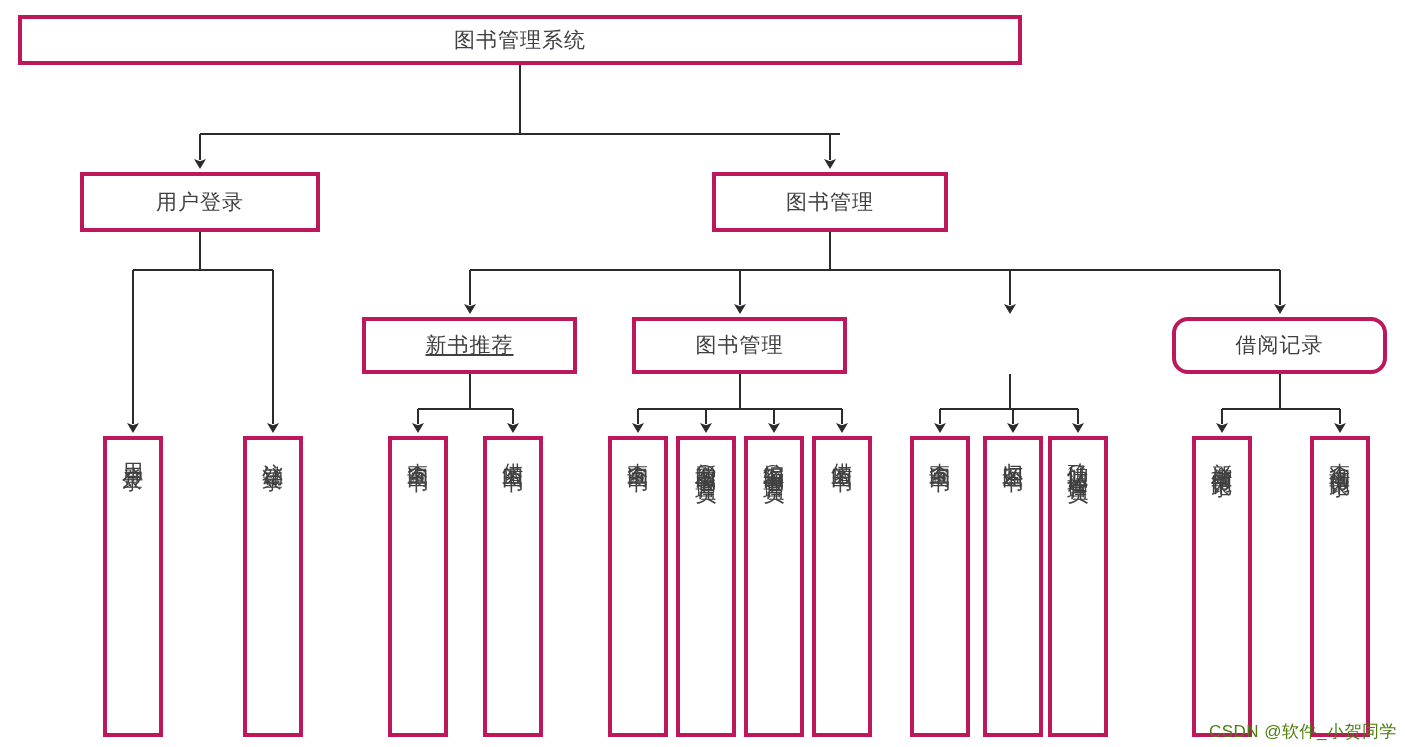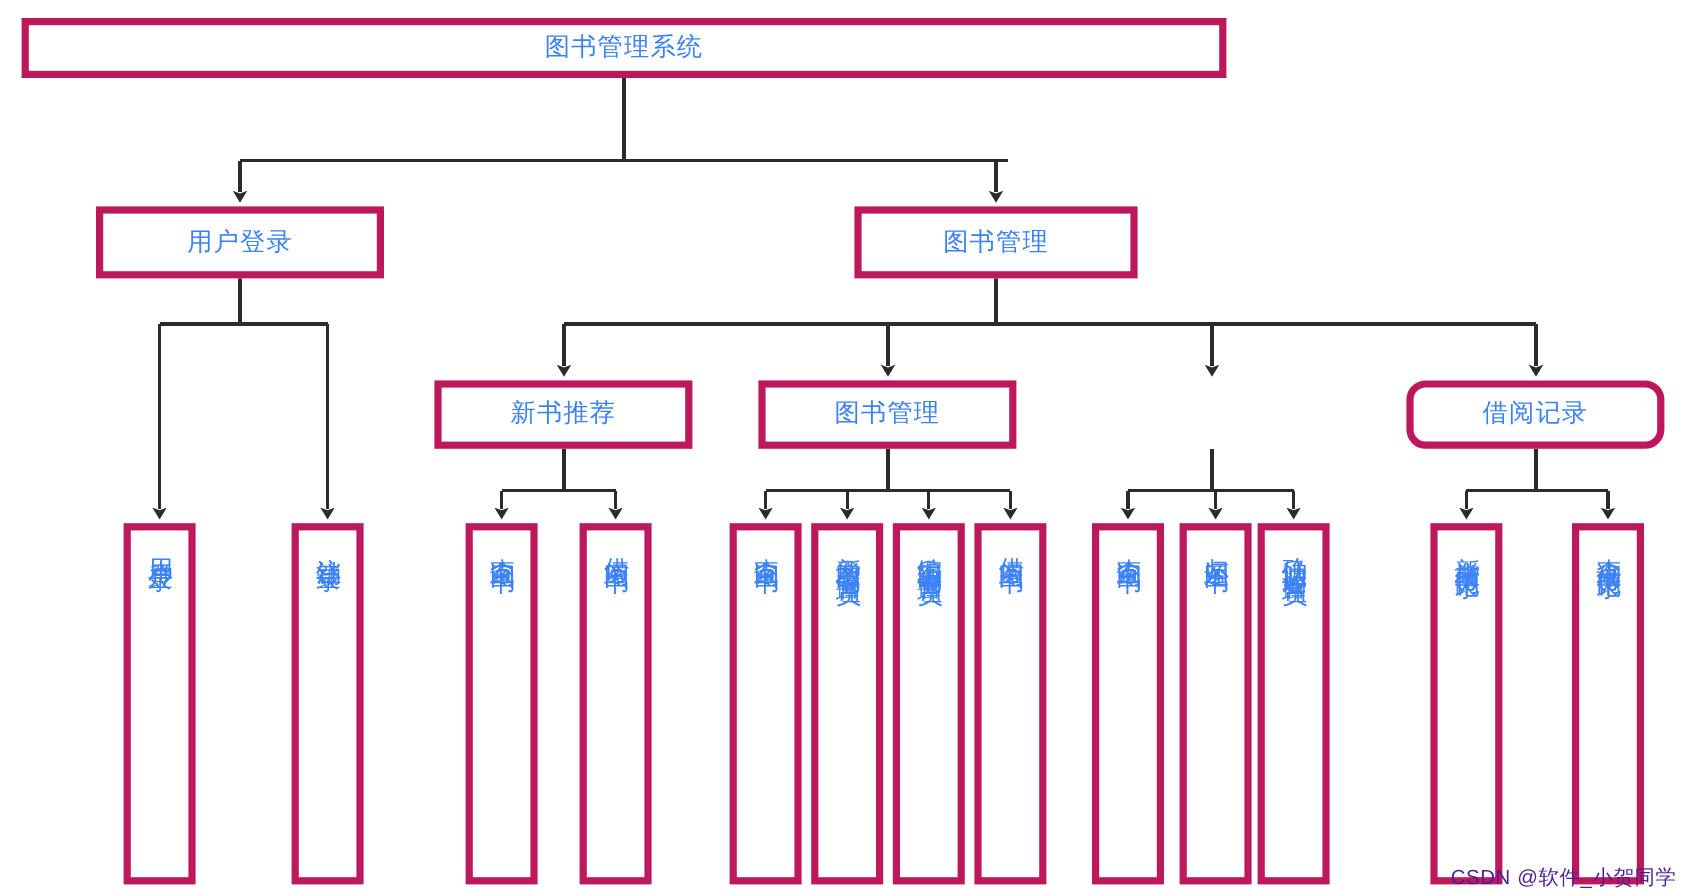--- a/index.html
+++ b/index.html
@@ -19,25 +19,25 @@
     position: absolute;
     left: 0;
     top: 0;
     width: 1405px;
     height: 747px;
   }
   .node {
     position: absolute;
     box-sizing: border-box;
     background: #ffffff;
-    border: 6px solid #be185d;
+    border: 4px solid #be185d;
     display: flex;
     align-items: center;
     justify-content: center;
-    color: #3b82f6;
+    color: #404040;
   }
   .node .label {
     font-size: 21px;
     line-height: 1.25;
     letter-spacing: 1px;
     white-space: nowrap;
   }
   .node.leaf {
     align-items: flex-start;
     justify-content: center;
@@ -50,21 +50,21 @@
     line-height: 1.32;
     letter-spacing: 3px;
     white-space: normal;
     max-height: 285px;
   }
   .watermark {
     position: absolute;
     right: 8px;
     bottom: 4px;
     font-size: 17px;
-    color: #4c1d95;
+    color: #4d7c0f;
     letter-spacing: 0.5px;
     white-space: nowrap;
     pointer-events: none;
   }
 </style>
 </head>
 <body>
 
 <div id="canvas">
 
@@ -122,21 +122,21 @@
     <span class="label">图书管理系统</span>
   </div>
 
   <div class="node" style="left:80px;top:172px;width:240px;height:60px;">
     <span class="label">用户登录</span>
   </div>
   <div class="node" style="left:712px;top:172px;width:236px;height:60px;text-align:center;">
     <span class="label">图书管理</span>
   </div>
 
-  <div class="node" style="left:362px;top:317px;width:215px;height:57px;">
+  <div class="node" style="left:362px;top:317px;width:215px;height:57px;text-decoration:underline;">
     <span class="label">新书推荐</span>
   </div>
   <div class="node" style="left:632px;top:317px;width:215px;height:57px;">
     <span class="label">图书管理</span>
   </div>
   <div class="node" style="left:1172px;top:317px;width:215px;height:57px;border-radius:16px;">
     <span class="label">借阅记录</span>
   </div>
 
   <div class="node leaf" style="left:103px;top:436px;width:60px;height:301px;">

